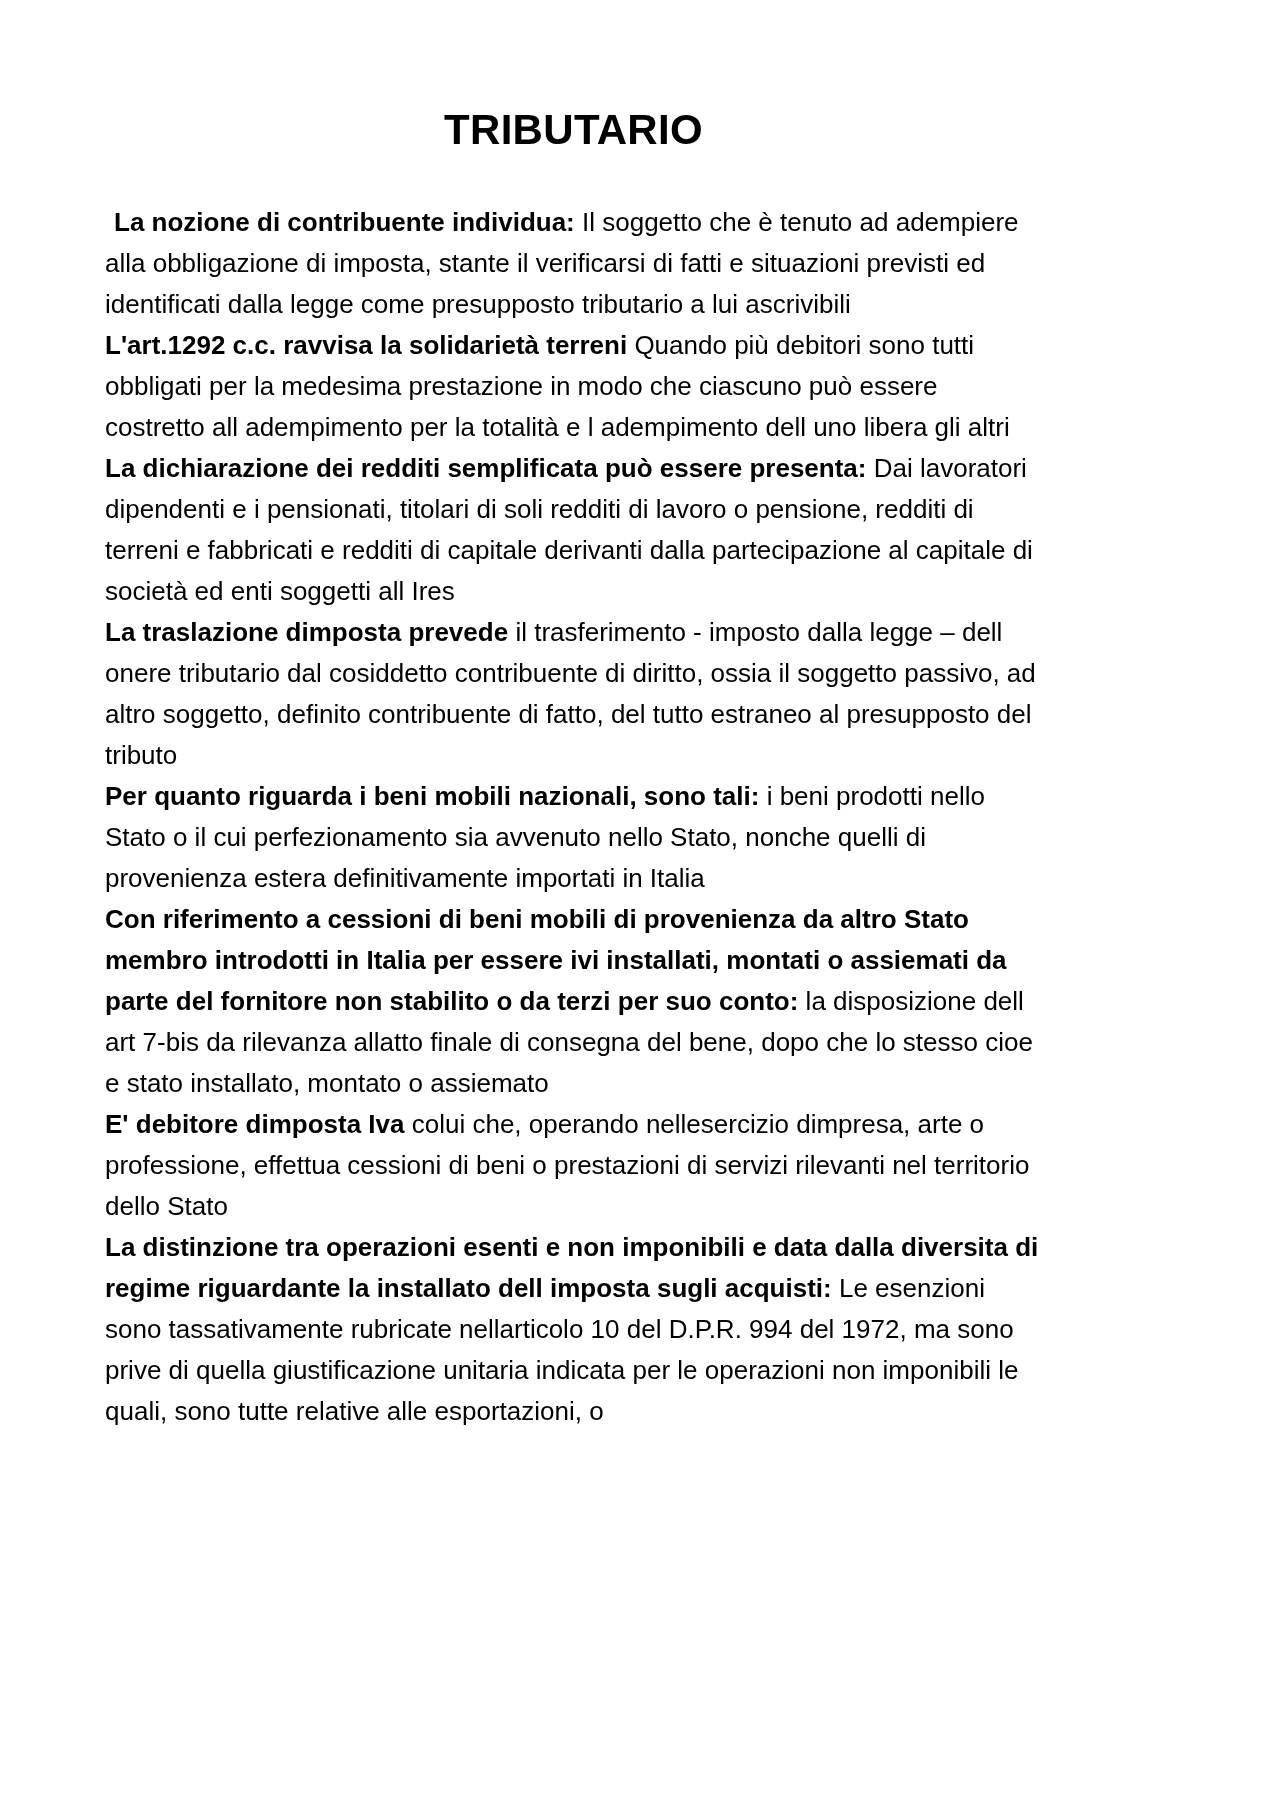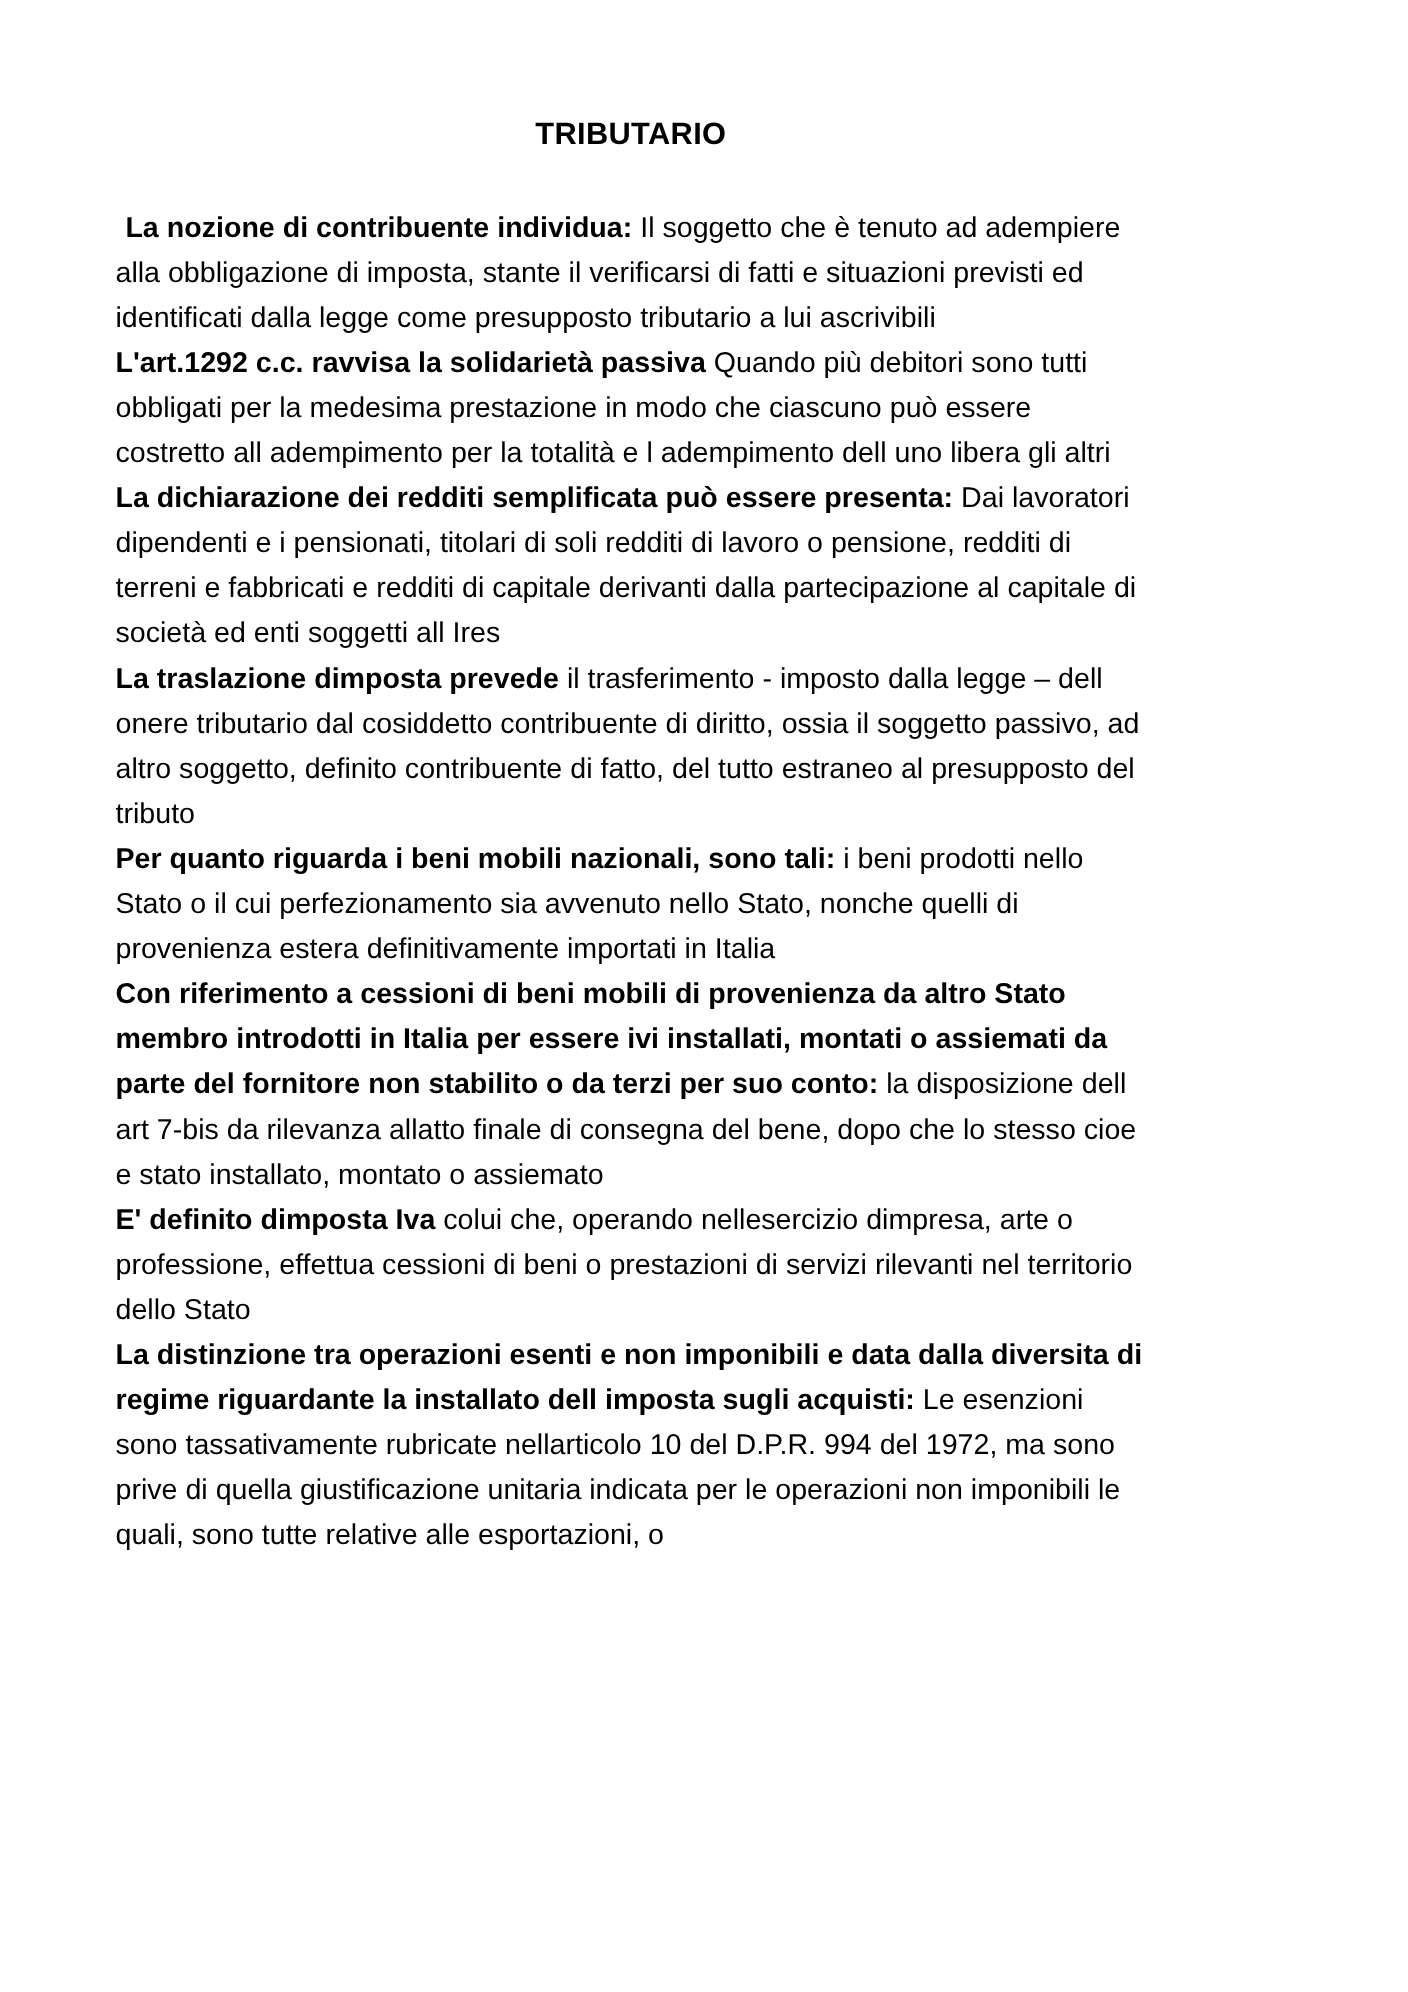--- a/index.html
+++ b/index.html
@@ -11,21 +11,21 @@
     color: #000000;
     -webkit-font-smoothing: antialiased;
   }
   .page {
     width: 1280px;
     min-height: 1811px;
     background: #ffffff;
     padding: 106px 238px 40px 105px;
   }
   .doc-title {
-    font-size: 28px;
+    font-size: 42px;
     font-weight: 700;
     text-align: center;
     letter-spacing: 0.3px;
     margin-bottom: 48px;
   }
   .doc-body p.para {
     font-size: 26px;
     line-height: 41px;
     text-align: left;
   }
@@ -44,21 +44,21 @@
   <h1 class="doc-title">TRIBUTARIO</h1>
 
   <div class="doc-body">
 
     <p class="para first-para">
       <strong>La nozione di contribuente individua:</strong>
       <span>Il soggetto che è tenuto ad adempiere alla obbligazione di imposta, stante il verificarsi di fatti e situazioni previsti ed identificati dalla legge come presupposto tributario a lui ascrivibili</span>
     </p>
 
     <p class="para">
-      <strong>L'art.1292 c.c. ravvisa la solidarietà passiva</strong>
+      <strong>L'art.1292 c.c. ravvisa la solidarietà terreni</strong>
       <span>Quando più debitori sono tutti obbligati per la medesima prestazione in modo che ciascuno può essere costretto all adempimento per la totalità e l adempimento dell uno libera gli altri</span>
     </p>
 
     <p class="para">
       <strong>La dichiarazione dei redditi semplificata può essere presenta:</strong>
       <span>Dai lavoratori dipendenti e i pensionati, titolari di soli redditi di lavoro o pensione, redditi di terreni e fabbricati e redditi di capitale derivanti dalla partecipazione al capitale di società ed enti soggetti all Ires</span>
     </p>
 
     <p class="para">
       <strong>La traslazione dimposta prevede</strong>
@@ -70,21 +70,21 @@
       <strong>Per quanto riguarda i beni mobili nazionali, sono tali:</strong>
       <span>i beni prodotti nello Stato o il cui perfezionamento sia avvenuto nello Stato, nonche quelli di provenienza estera definitivamente importati in Italia</span>
     </p>
 
     <p class="para">
       <strong>Con riferimento a cessioni di beni mobili di provenienza da altro Stato membro introdotti in Italia per essere ivi installati, montati o assiemati da parte del fornitore non stabilito o da terzi per suo conto:</strong>
       <span>la disposizione dell art 7-bis da rilevanza allatto finale di consegna del bene, dopo che lo stesso cioe e stato installato, montato o assiemato</span>
     </p>
 
     <p class="para">
-      <strong>E' definito dimposta Iva</strong>
+      <strong>E' debitore dimposta Iva</strong>
       <span>colui che, operando nellesercizio dimpresa, arte o professione, effettua cessioni di beni o prestazioni di servizi rilevanti nel territorio dello Stato</span>
     </p>
 
     <p class="para">
       <strong>La distinzione tra operazioni esenti e non imponibili e data dalla diversita di regime riguardante la installato dell imposta sugli acquisti:</strong>
       <span>Le esenzioni sono tassativamente rubricate nellarticolo 10 del D.P.R. 994 del 1972, ma sono prive di quella giustificazione unitaria indicata per le operazioni non imponibili le quali, sono tutte relative alle esportazioni, o</span>
     </p>
 
   </div>
 </div>

